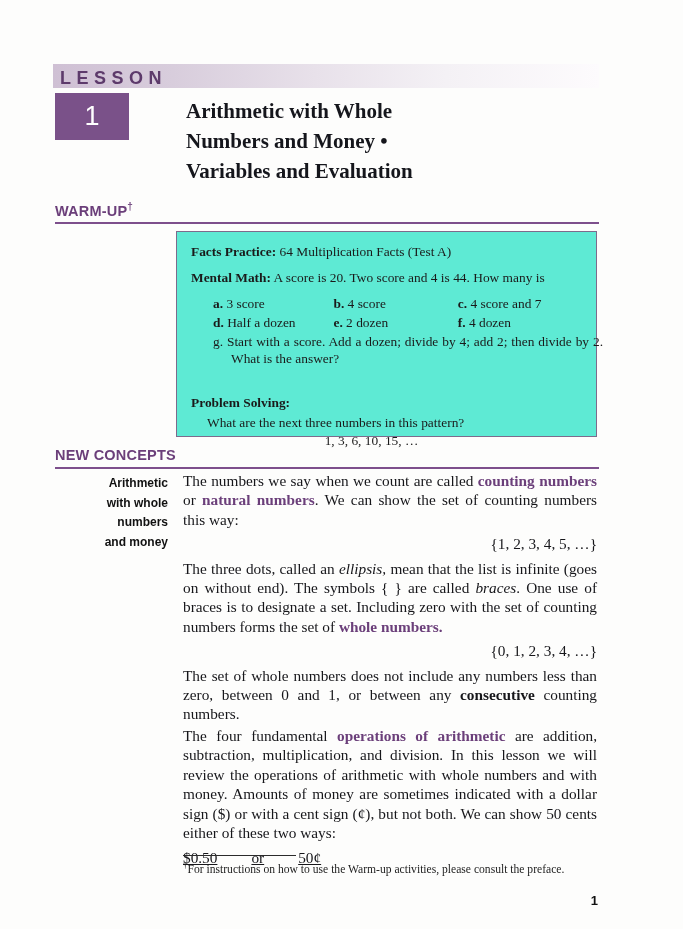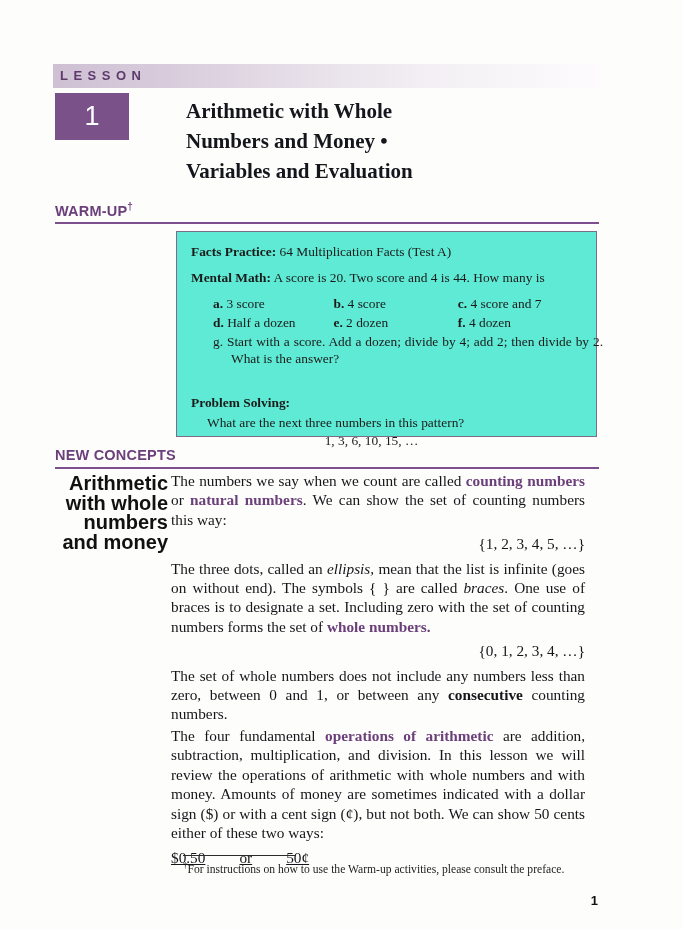--- a/index.html
+++ b/index.html
@@ -31,21 +31,21 @@
     width: 546px;
     height: 24px;
     background: linear-gradient(to right, #cfc0d4 0%, #d8cddc 22%, #e8e1ea 48%, #f4f1f5 72%, #fdfbfd 100%);
   }
   .lesson-word {
     position: absolute;
     left: 60px;
     top: 68px;
     font-family: "Liberation Sans", sans-serif;
     font-weight: bold;
-    font-size: 13px;
+    font-size: 18px;
     letter-spacing: 5.5px;
     color: #5d3a6b;
   }
   .lesson-num-box {
     position: absolute;
     left: 55px;
     top: 93px;
     width: 74px;
     height: 47px;
     background: #7a5189;
@@ -150,27 +150,27 @@
 
   
   .side-label {
     position: absolute;
     left: 38px;
     top: 474px;
     width: 130px;
     text-align: right;
     font-family: "Liberation Sans", sans-serif;
     font-weight: bold;
-    font-size: 20px;
+    font-size: 12px;
     line-height: 19.5px;
     color: #111111;
   }
   .body-col {
     position: absolute;
-    left: 171px;
+    left: 183px;
     top: 471px;
     width: 414px;
     font-size: 15.3px;
     line-height: 19.4px;
     text-align: justify;
     color: #16161a;
   }
   .body-col p {
     margin: 0 0 0 0;
   }

